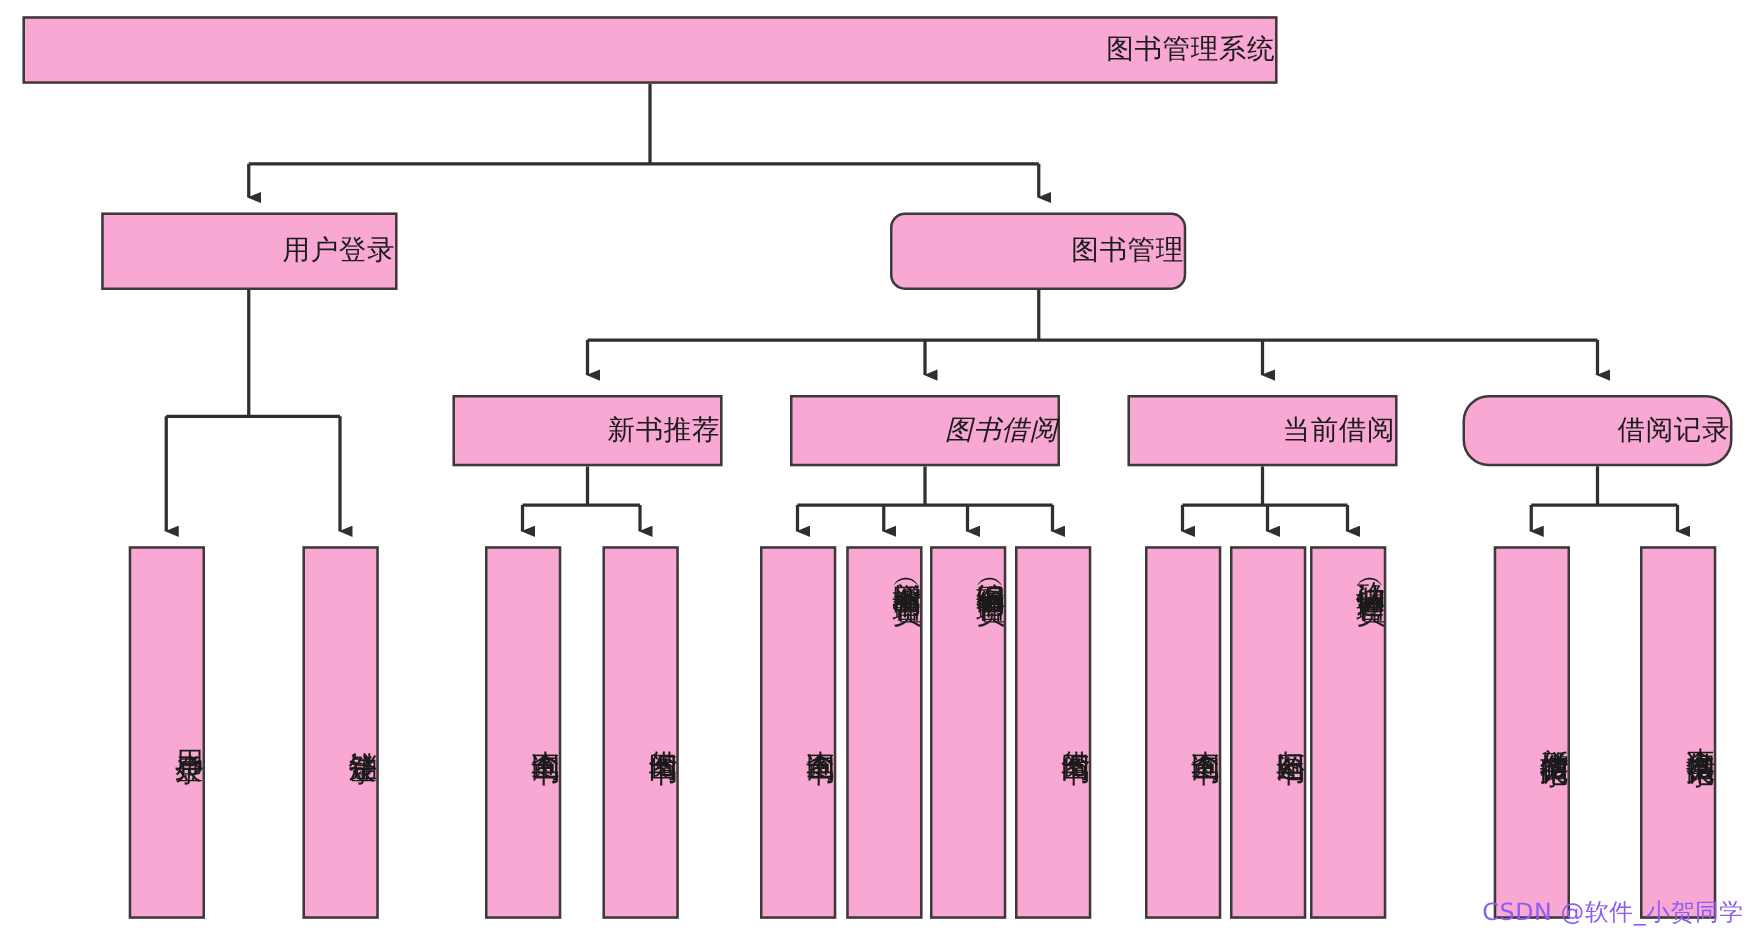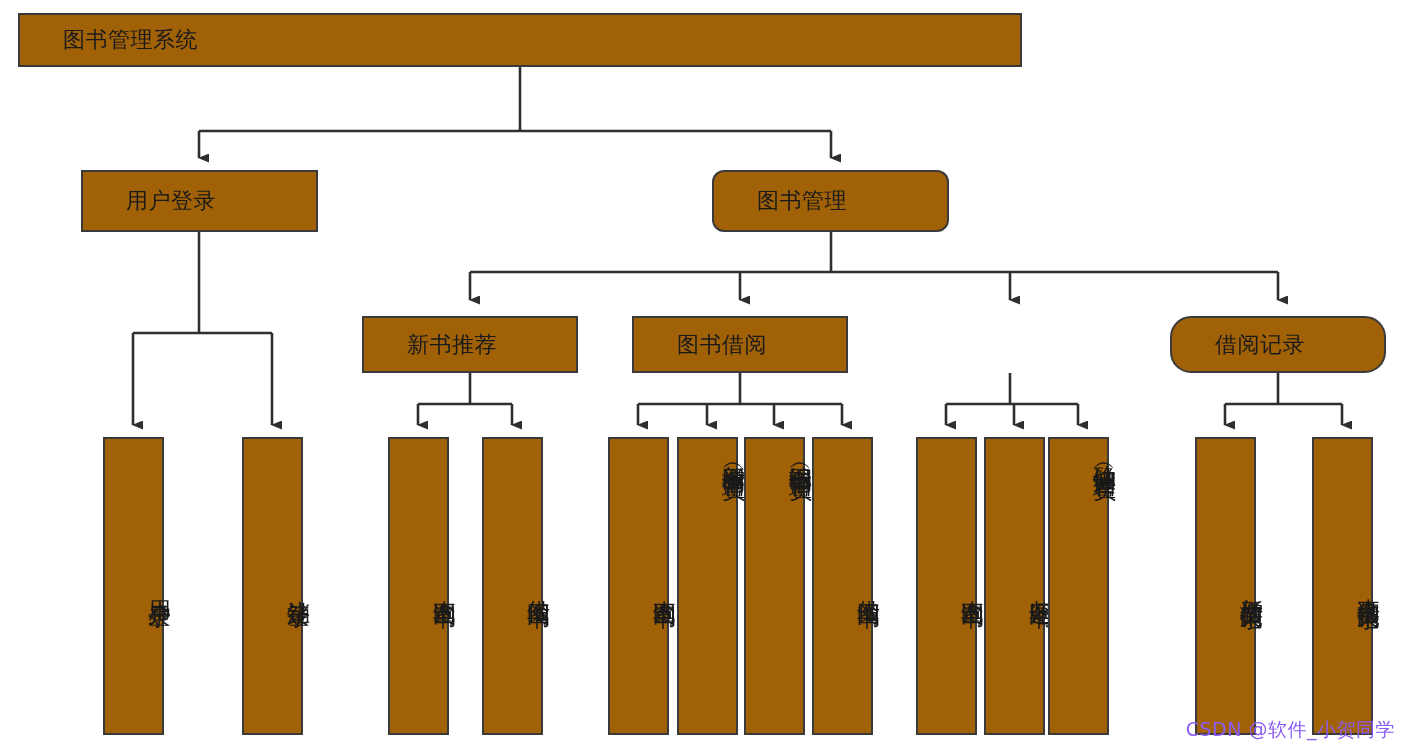--- a/index.html
+++ b/index.html
@@ -23,24 +23,24 @@
     position: absolute;
     left: 0;
     top: 0;
     width: 1405px;
     height: 747px;
   }
   .node-box {
     position: absolute;
     box-sizing: border-box;
     border: 2px solid #3a3a3a;
-    background: #a16207;
+    background: #f9a8d4;
     display: flex;
     align-items: center;
-    justify-content: flex-start;
+    justify-content: flex-end;
     color: #1a1a1a;
     padding-left: 43px;
   }
   .node-label {
     font-size: 22px;
     line-height: 1.15;
     letter-spacing: 0.5px;
     white-space: nowrap;
     text-align: center;
   }
@@ -133,22 +133,25 @@
   <div class="node-box" style="left:81px; top:170px; width:237px; height:62px;">
     <span class="node-label">用户登录</span>
   </div>
   <div class="node-box" style="left:712px; top:170px; width:237px; height:62px;border-radius:12px;">
     <span class="node-label">图书管理</span>
   </div>
 
   <div class="node-box" style="left:362px; top:316px; width:216px; height:57px;">
     <span class="node-label">新书推荐</span>
   </div>
-  <div class="node-box" style="left:632px; top:316px; width:216px; height:57px;">
+  <div class="node-box" style="left:632px; top:316px; width:216px; height:57px;font-style:italic;">
     <span class="node-label">图书借阅</span>
+  </div>
+  <div class="node-box" style="left:902px; top:316px; width:216px; height:57px;">
+    <span class="node-label">当前借阅</span>
   </div>
   <div class="node-box" style="left:1170px; top:316px; width:216px; height:57px;border-radius:21px;">
     <span class="node-label">借阅记录</span>
   </div>
 
   <div class="node-box vertical centered" style="left:103px; top:437px; width:61px; height:298px;">
     <span class="node-label">用户登录</span>
   </div>
   <div class="node-box vertical centered" style="left:242px; top:437px; width:61px; height:298px;">
     <span class="node-label">注销登录</span>

